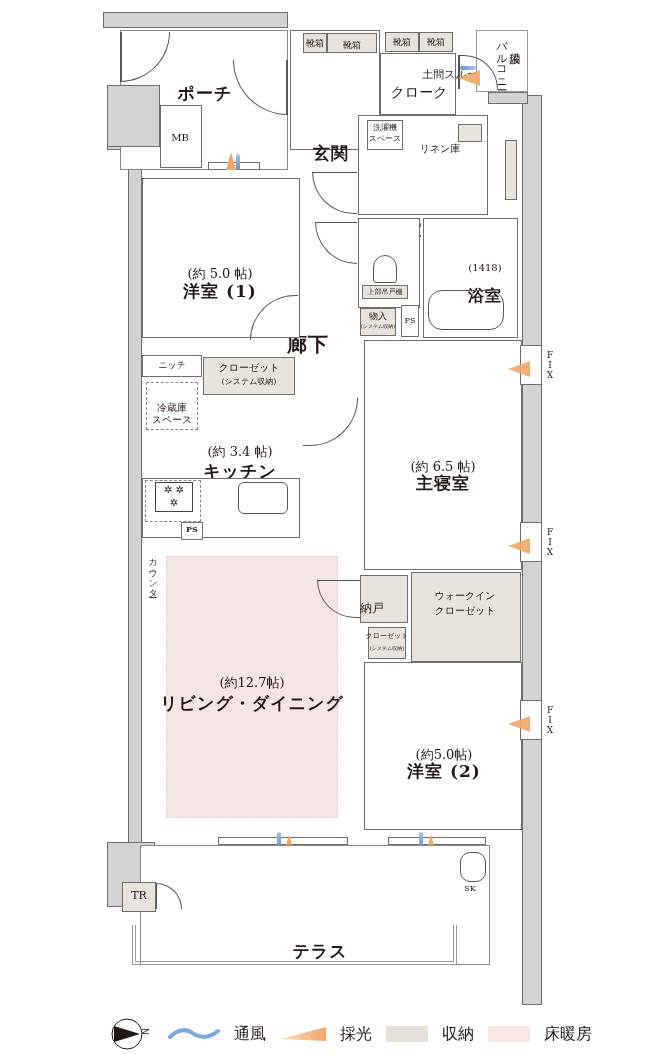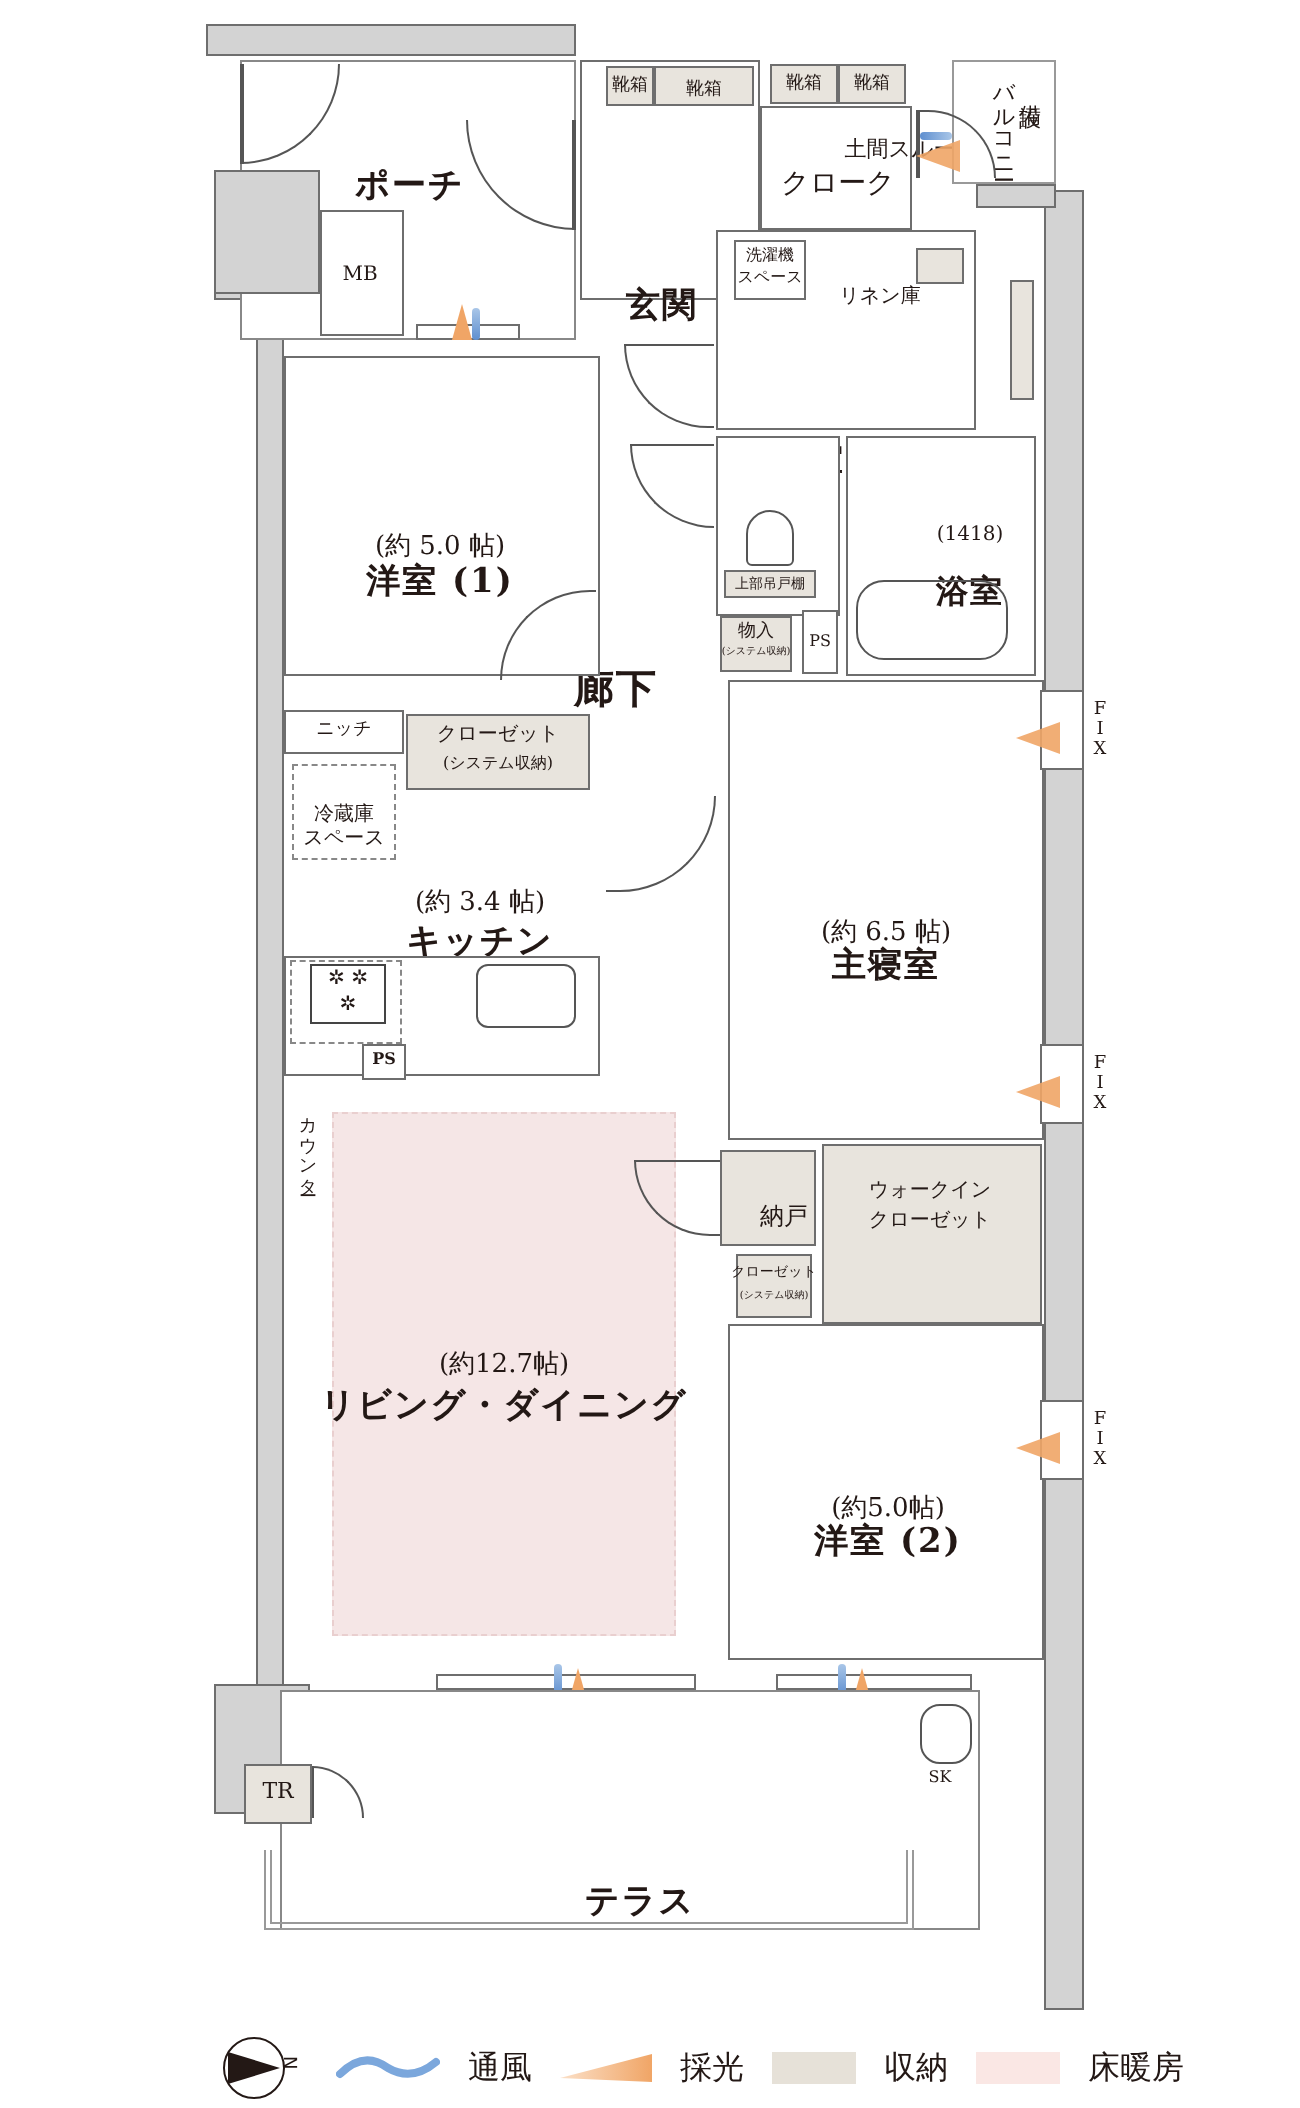--- a/index.html
+++ b/index.html
@@ -127,21 +127,21 @@
 <div class="heat" style="left:166px;top:556px;width:172px;height:262px;"></div>
 <div class="lbl big" style="left:252px;top:650px;">リビング・ダイニング</div>
 <div class="lbl sub" style="left:252px;top:676px;">(約12.7帖)</div>
 <div class="door" style="left:317px;top:580px;width:44px;height:38px;border-radius:0 0 0 44px;border-right:none;border-top:1px solid #555;"></div>
 
 <div class="room" style="left:364px;top:340px;width:158px;height:230px;"></div>
 <div class="lbl big" style="left:443px;top:430px;">主寝室</div>
 <div class="lbl sub" style="left:443px;top:460px;">(約 6.5 帖)</div>
 
 <div class="store" style="left:360px;top:575px;width:48px;height:48px;"></div>
-<div class="lbl sm" style="left:392px;top:602px;font-size:12px;">納戸</div>
+<div class="lbl sm" style="left:372px;top:602px;font-size:12px;">納戸</div>
 <div class="store" style="left:411px;top:572px;width:110px;height:90px;"></div>
 <div class="lbl xs" style="left:465px;top:590px;font-size:10px;">ウォークイン</div>
 <div class="lbl xs" style="left:465px;top:605px;font-size:10px;">クローゼット</div>
 <div class="store" style="left:368px;top:627px;width:38px;height:32px;"></div>
 <div class="lbl xs" style="left:387px;top:632px;font-size:7px;">クローゼット</div>
 <div class="lbl xs" style="left:387px;top:646px;font-size:5px;">(システム収納)</div>
 
 <div class="room" style="left:364px;top:662px;width:158px;height:168px;"></div>
 <div class="lbl big" style="left:444px;top:718px;">洋室 (2)</div>
 <div class="lbl sub" style="left:444px;top:748px;">(約5.0帖)</div>

